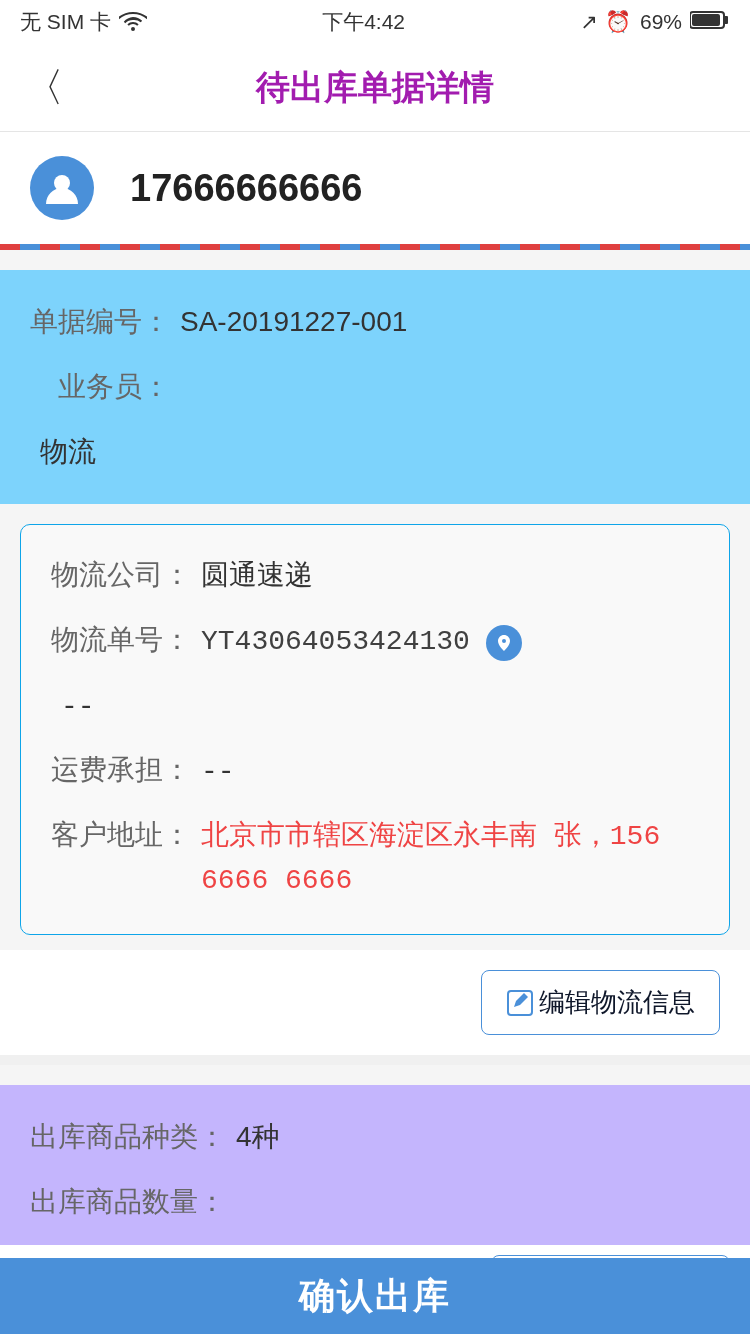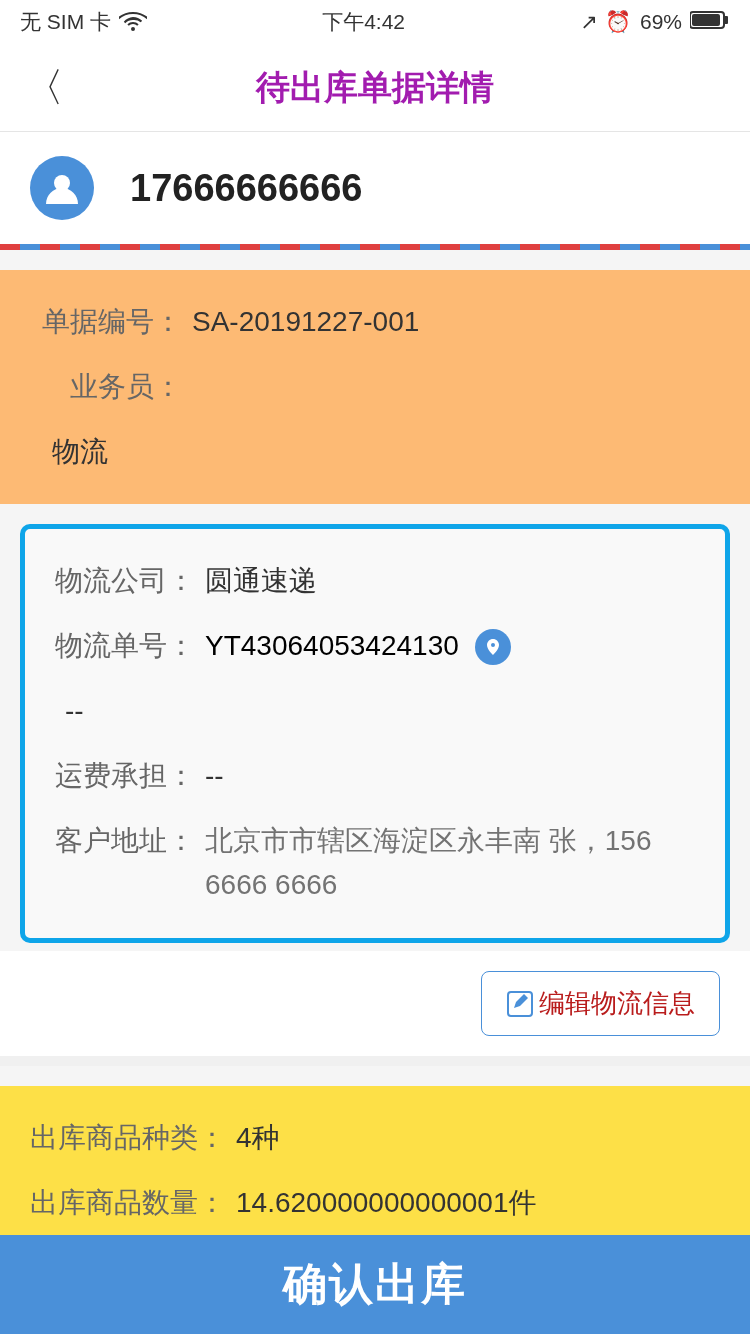--- a/index.html
+++ b/index.html
@@ -92,23 +92,23 @@
       height: 40px;
     }
     .customer-phone {
       font-size: 38px;
       font-weight: 600;
       color: #222;
     }
 
     
     .section {
-      background: #fdba74;
+      background: #7dd3fc;
       margin-top: 20px;
-      padding: 30px 42px;
+      padding: 30px 30px;
     }
 
     .info-row {
       display: flex;
       align-items: flex-start;
       margin-bottom: 20px;
       line-height: 1.6;
     }
     .info-row:last-child {
       margin-bottom: 0;
@@ -124,76 +124,77 @@
       color: #333;
       font-size: 28px;
       flex: 1;
       margin-left: 10px;
     }
 
     
     .logistics-section {
       background: #f9f9f9;
       border-radius: 10px;
-      margin: 20px 20px 8px 20px;
+      margin: 20px 20px 15px 20px;
       padding: 30px;
-      border: 5px solid #0ea5e9;
+      border: 1px solid #0ea5e9;
+      font-family: Liberation Mono, monospace;
     }
 
     .tracking-value {
-      color: #000000;
+      color: #404040;
       font-size: 28px;
       flex: 1;
       margin-left: 10px;
       display: flex;
       align-items: center;
       gap: 16px;
     }
     .location-icon {
       width: 36px;
       height: 36px;
       background: #4a90d9;
       border-radius: 50%;
       display: inline-flex;
       align-items: center;
       justify-content: center;
       flex-shrink: 0;
     }
 
     
     .address-value {
-      color: #737373;
+      color: #ef4444;
       font-size: 28px;
       flex: 1;
       margin-left: 10px;
       line-height: 1.6;
     }
 
     
     .edit-logistics-btn {
       display: flex;
       justify-content: flex-end;
       padding: 20px 20px 20px 0;
     }
     .btn-outline {
       border: 1px solid #4a90d9;
-      color: #b91c1c;
+      color: #0f172a;
       border-radius: 8px;
       padding: 14px 24px;
       font-size: 26px;
       background: #fff;
       display: flex;
       align-items: center;
       gap: 5px;
       cursor: pointer;
     }
 
     
     .stats-section {
-      background: #fde047;
+      background: #c4b5fd;
       margin-top: 20px;
       padding: 30px 30px 20px 30px;
     }
 
     
     .view-detail-btn {
       display: flex;
       justify-content: flex-end;
       padding: 10px 20px 20px 0;
       background: #fff;
@@ -209,24 +210,24 @@
     .confirm-btn-wrapper {
       position: fixed;
       bottom: 0;
       left: 0;
       width: 750px;
       background: #4a90d9;
       padding: 0;
     }
     .confirm-btn {
       width: 100%;
-      height: 99px;
+      height: 76px;
       background: #4a90d9;
       color: #fff;
-      font-size: 44px;
+      font-size: 36px;
       font-weight: 600;
       border: none;
       cursor: pointer;
       letter-spacing: 2px;
     }
 
     .separator {
       height: 10px;
       background: #f0f0f0;
     }
@@ -329,21 +330,20 @@
 
 <div class="separator"></div>
 
 <div class="stats-section">
   <div class="info-row">
     <span class="info-label">出库商品种类：</span>
     <span class="info-value">4种</span>
   </div>
   <div class="info-row">
     <span class="info-label">出库商品数量：</span>
-    <span class="info-value">14.620000000000001件</span>
   </div>
 </div>
 
 <div class="view-detail-btn">
   <button class="btn-outline">
     <svg width="28" height="28" viewBox="0 0 28 28" fill="none">
       <rect x="3" y="3" width="22" height="22" rx="2" stroke="#4a90d9" stroke-width="2"></rect>
       <line x1="8" y1="9" x2="20" y2="9" stroke="#4a90d9" stroke-width="2"></line>
       <line x1="8" y1="14" x2="20" y2="14" stroke="#4a90d9" stroke-width="2"></line>
       <line x1="8" y1="19" x2="16" y2="19" stroke="#4a90d9" stroke-width="2"></line>

